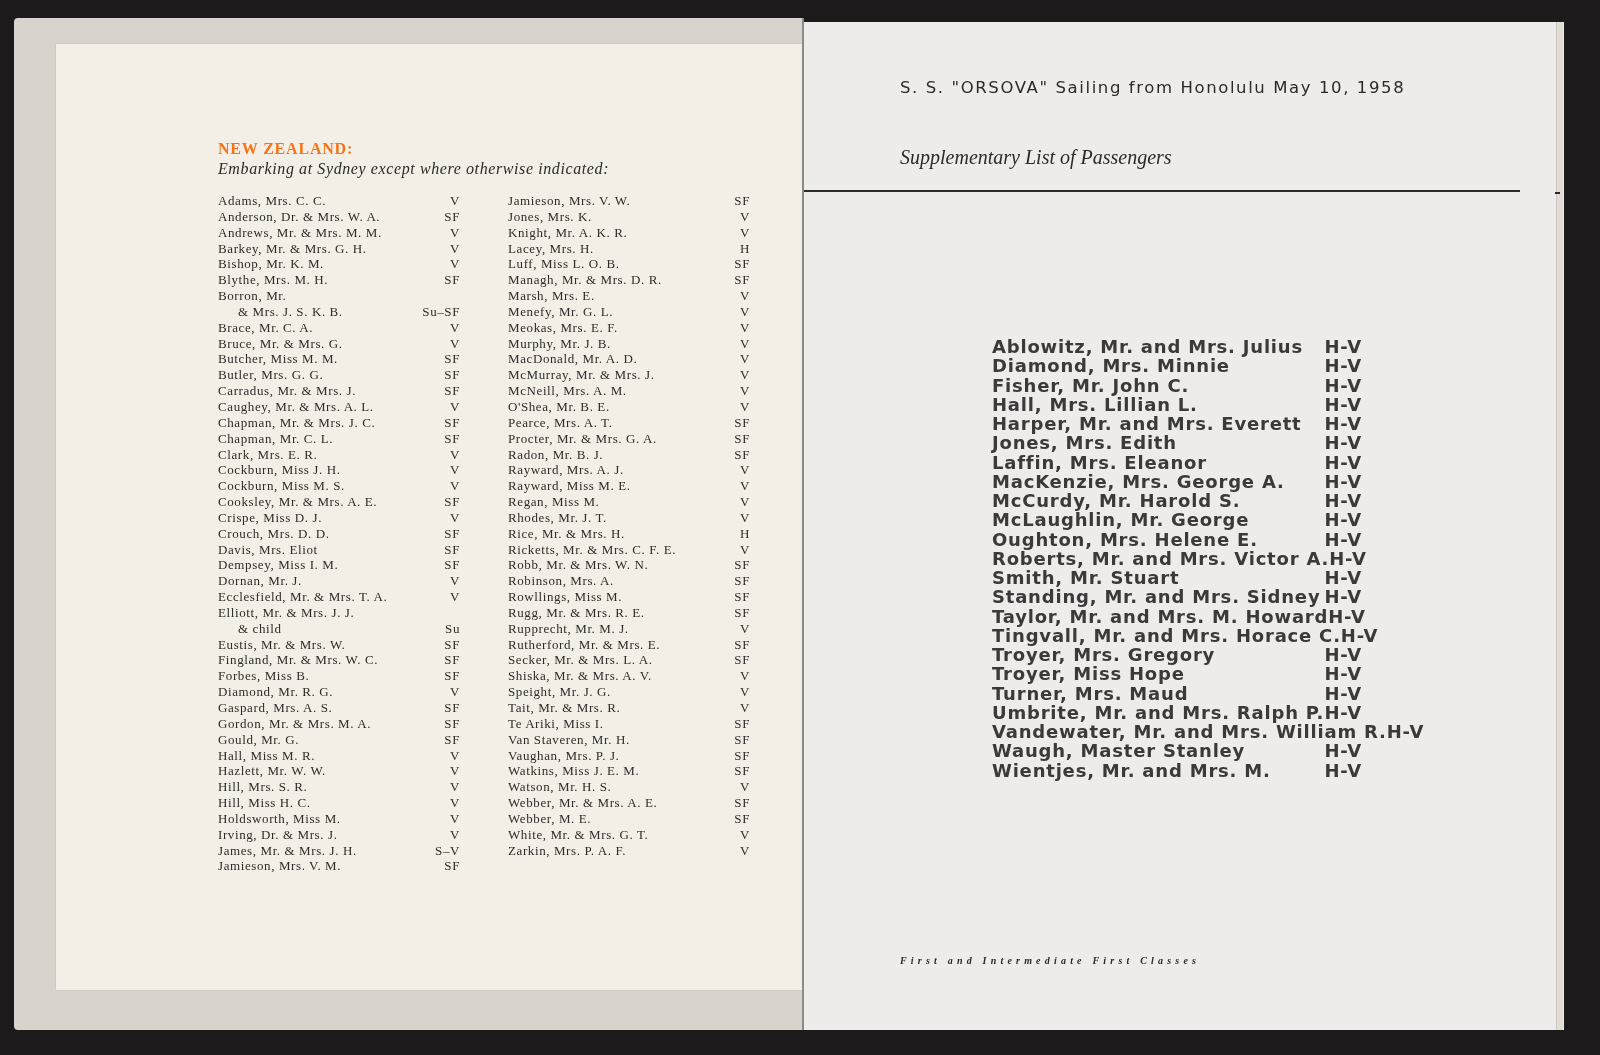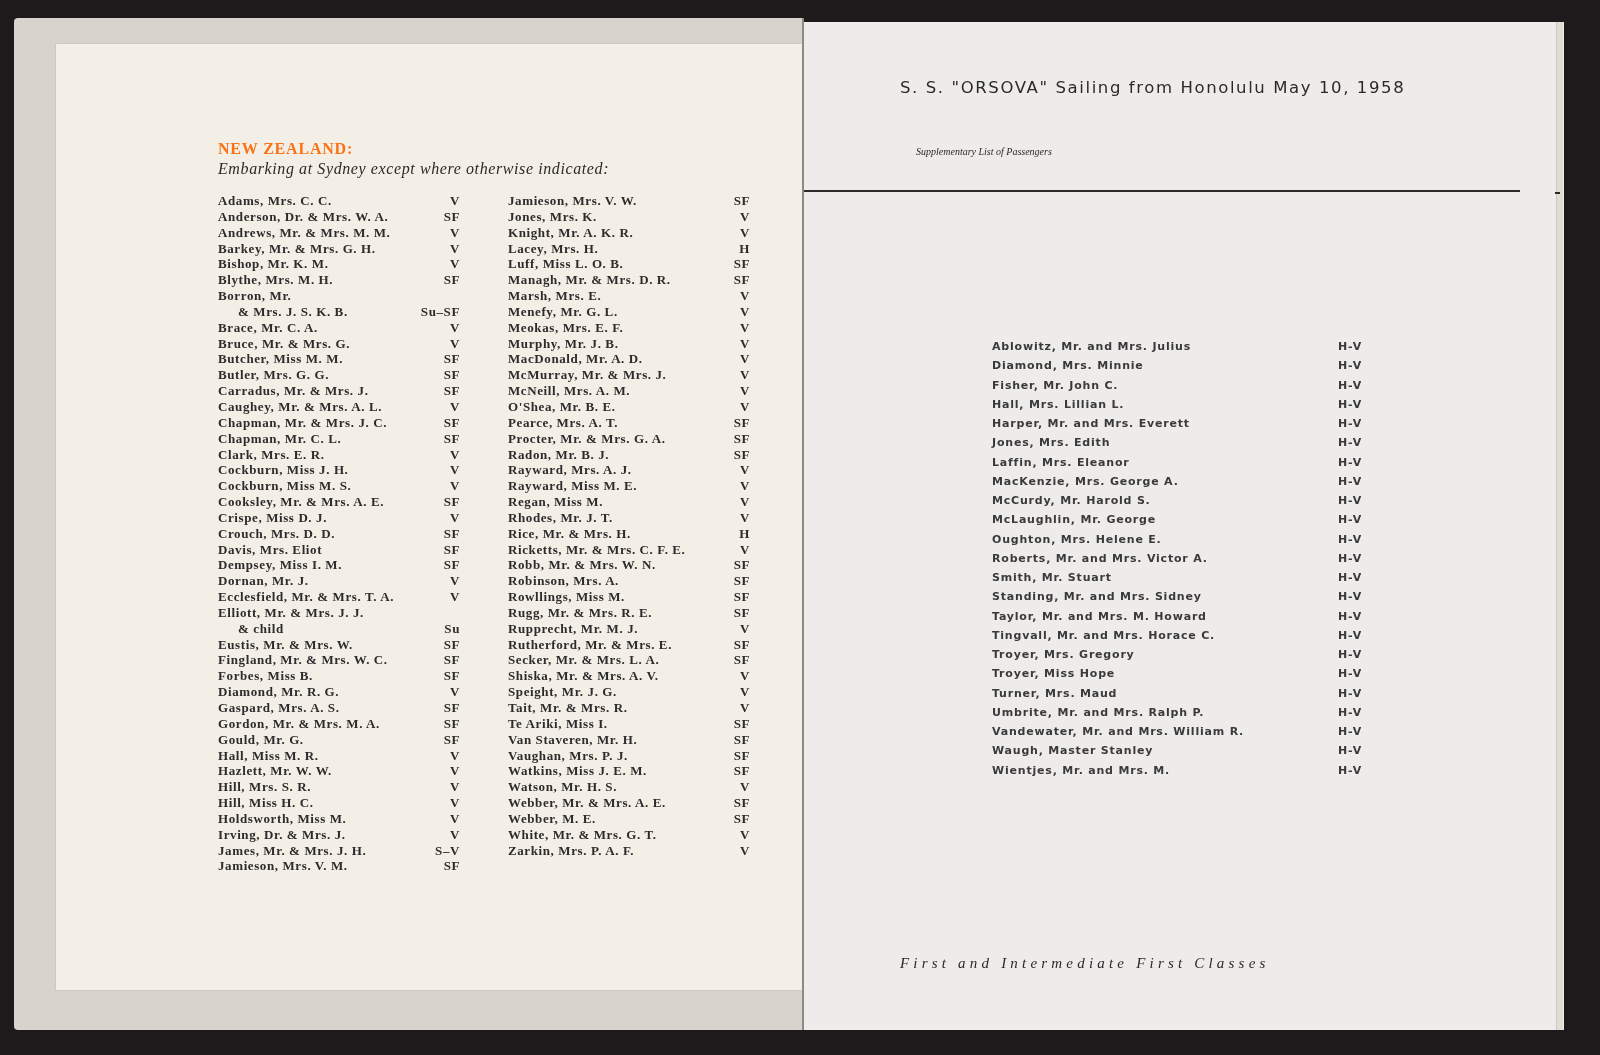--- a/index.html
+++ b/index.html
@@ -36,63 +36,63 @@
     font-family: "Liberation Serif", serif; font-weight: bold;
     font-size: 16px; letter-spacing: 0.8px; color: #f97316;
   }
   .nz-sub {
     position: absolute; left: 218px; top: 160px;
     font-family: "Liberation Serif", serif; font-style: italic;
     font-size: 16px; letter-spacing: 0.6px; color: #2a2a2a;
   }
   .nz-col {
     position: absolute; top: 193px;
-    font-family: "Liberation Serif", serif; font-size: 13px; color: #2c2c2c; font-weight: bold;
+    font-family: "Liberation Serif", serif; font-size: 13px; color: #2c2c2c;
   }
   .nz-col.col-a { left: 218px; width: 242px; }
   .nz-col.col-b { left: 508px; width: 242px; }
   .nz-row {
     display: flex; justify-content: space-between; align-items: baseline;
     height: 15.85px; line-height: 15.85px; letter-spacing: 0.6px; white-space: nowrap;
   }
   .nz-row .code { text-align: right; }
   .nz-row.indent .name { padding-left: 20px; }
 
   
   .ship-title {
     position: absolute; left: 900px; top: 78px;
     font-family: "DejaVu Sans", sans-serif; font-size: 16.5px;
     letter-spacing: 1.6px; color: #2a2a2a; white-space: nowrap;
   }
   .supp-title {
     position: absolute; left: 900px; top: 146px;
     font-family: "Liberation Serif", serif; font-style: italic;
-    font-size: 10px; color: #2a2a2a; white-space: nowrap; margin-left: 16px;
+    font-size: 20px; color: #2a2a2a; white-space: nowrap;
   }
   .rule {
     position: absolute; left: 804px; top: 190px; width: 716px; height: 2px;
     background: #2a2a2a;
   }
   .rule-tick {
     position: absolute; left: 1555px; top: 192px; width: 5px; height: 2px;
     background: #2a2a2a;
   }
   .supp-list {
     position: absolute; left: 992px; top: 337px; width: 370px;
     font-family: "DejaVu Sans", sans-serif; font-weight: bold;
-    font-size: 11px; color: #3a3a3a; letter-spacing: 0.8px;
+    font-size: 18px; color: #3a3a3a; letter-spacing: 0.8px;
   }
   .supp-row {
     display: flex; justify-content: space-between;
     height: 19.25px; line-height: 19.25px; white-space: nowrap;
   }
   .class-footer {
     position: absolute; left: 900px; top: 955px;
-    font-family: "Liberation Serif", serif; font-style: italic; font-weight: normal;
-    font-size: 15px; letter-spacing: 4.2px; color: #2a2a2a; white-space: nowrap;
+    font-family: "Liberation Serif", serif; font-style: italic; font-weight: bold;
+    font-size: 10px; letter-spacing: 4.2px; color: #2a2a2a; white-space: nowrap;
   }
 </style>
 </head>
 <body>
 
 <div class="cover-left"></div>
 <div class="left-page"></div>
 <div class="spine"></div>
 <div class="right-page"></div>
 <div class="right-page-edge"></div>

